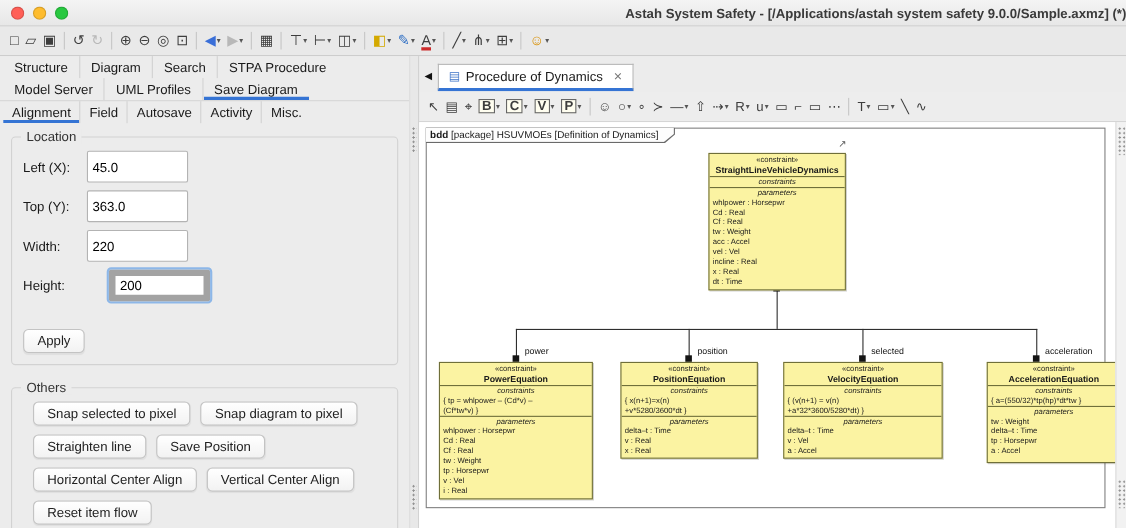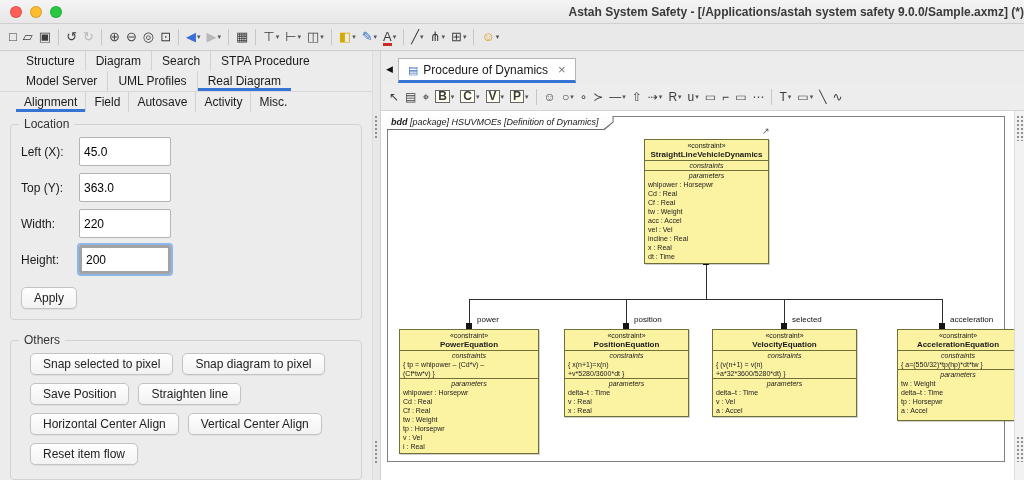--- a/index.html
+++ b/index.html
@@ -27,60 +27,60 @@
   .tb-sep { width:1px; height:16px; background:#c6c6c6; margin:0 4px; flex:0 0 auto; }
   
   .content { display:flex; height:429px; }
   .left-pane { width:372px; flex:0 0 372px; display:flex; flex-direction:column; background:#ececec; }
   .splitter { width:9px; flex:0 0 9px; background:#e8e8e8; border-left:1px solid #dcdcdc; border-right:1px solid #d2d2d2; position:relative; }
   .right-pane { flex:1; display:flex; flex-direction:column; background:#ececec; min-width:0; }
   .dots { background-image:radial-gradient(circle,#8f8f8f .9px,rgba(0,0,0,0) 1px); background-size:4px 4px; }
   .splitter .seg1 { position:absolute; left:1px; right:1px; top:64px; height:24px; }
   .splitter .seg2 { position:absolute; left:1px; right:1px; bottom:16px; height:24px; }
   
-  .ltabs { height:22px; display:flex; align-items:flex-end; padding-left:16px; }
+  .ltabs { height:22px; display:flex; align-items:flex-end; padding-left:3px; }
   .ltabs.r2 { border-bottom:1px solid #d8d8d8; }
   .ltab { font-size:12px; padding:3px 10px 3px; line-height:14px; white-space:nowrap; cursor:default; }
   .ltab + .ltab { border-left:1px solid #d2d2d2; }
   .ltab.sel { box-shadow:inset 0 -3px 0 #3574d4; }
   .ltabs.r3 .ltab { padding:3px 8px; }
   
   .panel-body { flex:1; padding:12px 8px 0; }
   .group { position:relative; border:1px solid #d2d2d2; border-radius:4px; margin:0 2px 20px; padding:12px 10px 8px; }
   .group-title { position:absolute; top:-8px; left:8px; background:#ececec; padding:0 5px; font-size:12px; color:#333; }
   .fld { display:flex; align-items:center; margin-bottom:7px; }
   .fld label { width:58px; font-size:12px; }
   .num-input { width:92px; height:29px; font-size:12px; padding:0 4px; border:1px solid #b3b3b3;
     border-radius:2px; background:#fff; font-family:inherit; }
-  .num-input.focused { border:3px solid #a3a3a3; outline:2px solid #8db7e8; outline-offset:0; }
+  .num-input.focused { border:6px solid #a3a3a3; outline:2px solid #8db7e8; outline-offset:0;margin-left:20px; }
   .btn { background:linear-gradient(#ffffff,#f2f2f2); border:1px solid #c3c3c3; border-radius:5px;
     font-size:12px; padding:3px 12px; color:#222; box-shadow:0 1px 1px rgba(0,0,0,.06);
     font-family:inherit; white-space:nowrap; cursor:default; }
   .btn-row { display:flex; gap:9px; margin-bottom:8px; }
-  .apply-row { margin-top:13px; margin-bottom:2px; }
+  .apply-row { margin-top:25px; margin-bottom:2px; }
   
   .doc-tabbar { height:32px; display:flex; align-items:flex-end; padding-left:2px; }
   .tab-scroll { font-size:9px; color:#111; margin:0 5px 9px 3px; cursor:default; }
   .doc-tab { display:flex; align-items:center; gap:5px; height:25px; background:#fff;
     border:1px solid #b5b5b5; border-bottom:3px solid #3574d4; padding:2px 9px 1px; font-size:12px; cursor:default; }
   .dtab-icon { font-size:11px; color:#3f74c8; line-height:11px; }
   .tab-close { color:#777; font-size:13px; margin-left:5px; line-height:12px; }
   
   .toolbar2 { height:28px; background:#ededed; border-bottom:1px solid #d5d5d5;
     display:flex; align-items:center; padding:0 5px; overflow:hidden; }
   .toolbar2 .tb-glyph { font-size:12px; }
   
   .canvas-row { flex:1; display:flex; min-height:0; }
   .canvas { position:relative; width:633px; flex:0 0 633px; background:#ffffff; overflow:hidden; }
   .vscroll { flex:1; background:#f2f2f2; border-left:1px solid #dcdcdc; position:relative; }
   .vscroll .seg1 { position:absolute; left:1px; right:1px; top:4px; height:26px; }
   .vscroll .seg2 { position:absolute; left:1px; right:1px; bottom:18px; height:26px; }
   .frame { position:absolute; left:6px; top:5px; width:618px; height:346px; border:1px solid #808080; }
   .flabel-border { position:absolute; left:6px; top:5px; background:#6a6a6a;
-    clip-path:polygon(0 0,100% 0,100% 45%,calc(100% - 9px) 100%,0 100%);font-style:italic; }
+    clip-path:polygon(0 0,100% 0,100% 45%,calc(100% - 9px) 100%,0 100%); }
   .flabel { position:relative; margin:0 1px 1px 0; background:#fdfdfd; padding:1px 14px 2px 4px;
     font-size:9px; white-space:nowrap;
     clip-path:polygon(0 0,100% 0,100% 45%,calc(100% - 9px) 100%,0 100%); }
   .flabel b { font-weight:bold; }
   
   .cblock { position:absolute; background:#fbf3a2; border:1px solid #6f6f3a; overflow:hidden;
     box-shadow:1px 1px 0 rgba(0,0,0,.18); cursor:default; }
   .stereo { text-align:center; font-size:7px; line-height:9px; padding-top:1px; }
   .bname { text-align:center; font-size:8px; font-weight:bold; line-height:10px; }
   .sect-title { text-align:center; font-style:italic; font-size:7px; line-height:9px; border-top:1px solid #6f6f3a; }
@@ -196,21 +196,21 @@
   <div class="left-pane">
     <div class="ltabs r1">
       <span class="ltab">Structure</span>
       <span class="ltab">Diagram</span>
       <span class="ltab">Search</span>
       <span class="ltab">STPA Procedure</span>
     </div>
     <div class="ltabs r2">
       <span class="ltab">Model Server</span>
       <span class="ltab">UML Profiles</span>
-      <span class="ltab sel">Real Diagram</span>
+      <span class="ltab sel">Save Diagram</span>
     </div>
     <div class="ltabs r3">
       <span class="ltab sel">Alignment</span>
       <span class="ltab">Field</span>
       <span class="ltab">Autosave</span>
       <span class="ltab">Activity</span>
       <span class="ltab">Misc.</span>
     </div>
 
     <div class="panel-body">
@@ -237,22 +237,22 @@
         </div>
       </div>
 
       <div class="group" style="padding-bottom:14px;padding-left:19px;">
         <span class="group-title">Others</span>
         <div class="btn-row">
           <button class="btn">Snap selected to pixel</button>
           <button class="btn">Snap diagram to pixel</button>
         </div>
         <div class="btn-row">
+          <button class="btn">Straighten line</button>
           <button class="btn">Save Position</button>
-          <button class="btn">Straighten line</button>
         </div>
         <div class="btn-row">
           <button class="btn">Horizontal Center Align</button>
           <button class="btn">Vertical Center Align</button>
         </div>
         <div class="btn-row" style="margin-bottom:0;">
           <button class="btn">Reset item flow</button>
         </div>
       </div>
     </div>

